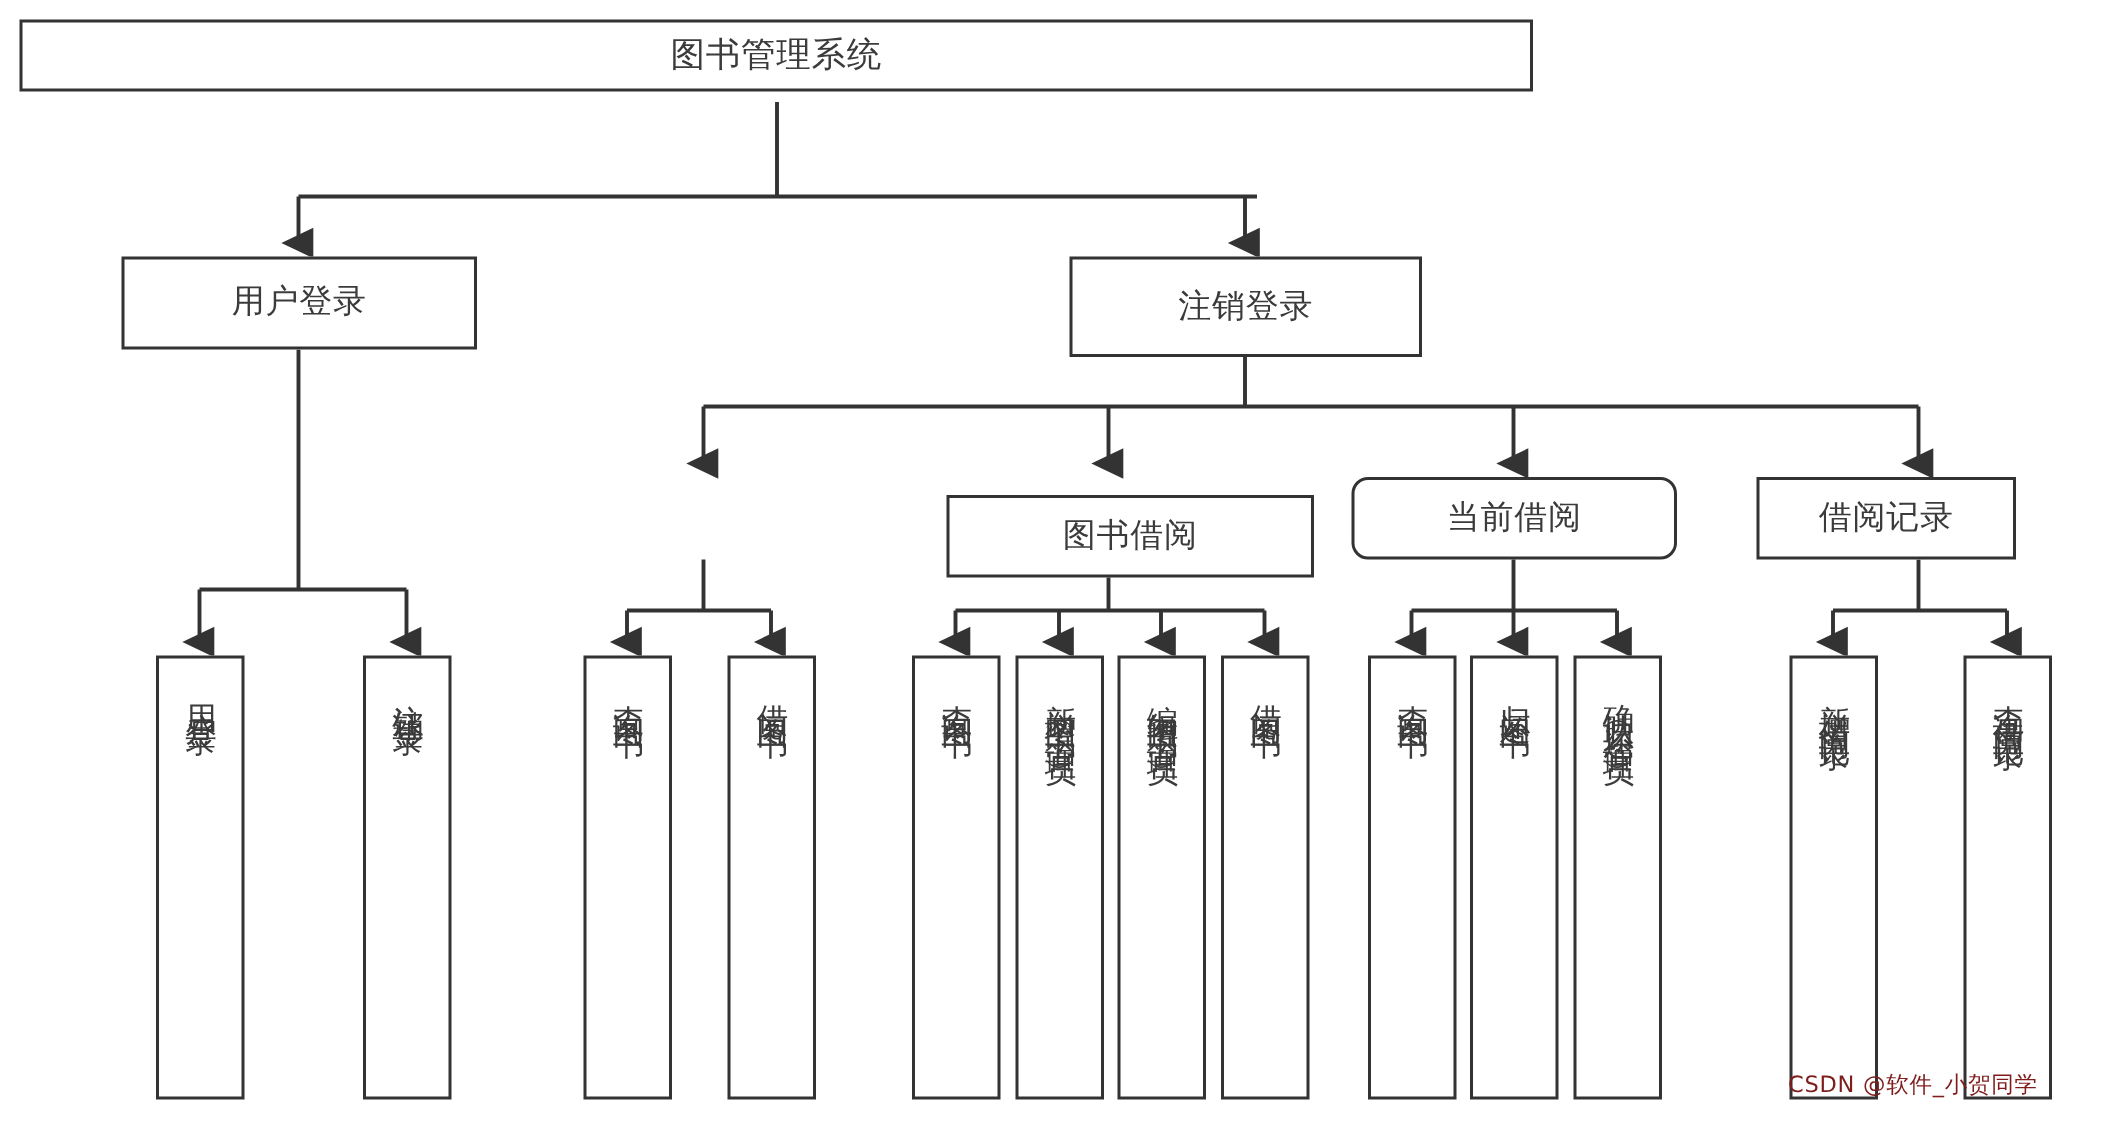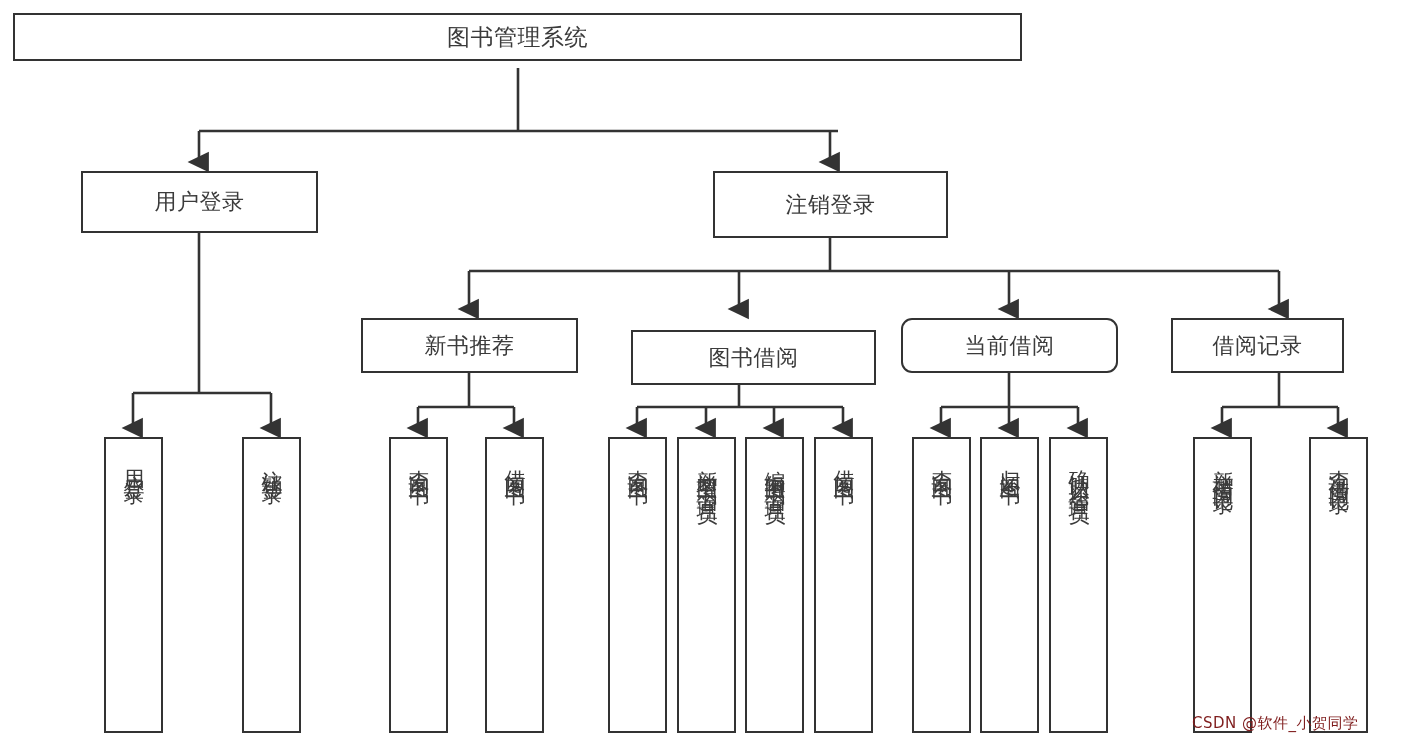--- a/index.html
+++ b/index.html
@@ -131,23 +131,20 @@
     <span>图书管理系统</span>
   </div>
 
   <div class="node level2" style="left:81px; top:171px; width:237px; height:62px;">
     <span>用户登录</span>
   </div>
   <div class="node level2" style="left:713px; top:171px; width:235px; height:67px;">
     <span>注销登录</span>
   </div>
 
-  <div class="node level3" style="left:361px; top:318px; width:217px; height:55px;">
-    <span>新书推荐</span>
-  </div>
   <div class="node level3" style="left:631px; top:330px; width:245px; height:55px;">
     <span>图书借阅</span>
   </div>
   <div class="node level3" style="left:901px; top:318px; width:217px; height:55px;border-radius:11px;">
     <span>当前借阅</span>
   </div>
   <div class="node level3" style="left:1171px; top:318px; width:173px; height:55px;">
     <span>借阅记录</span>
   </div>
 

